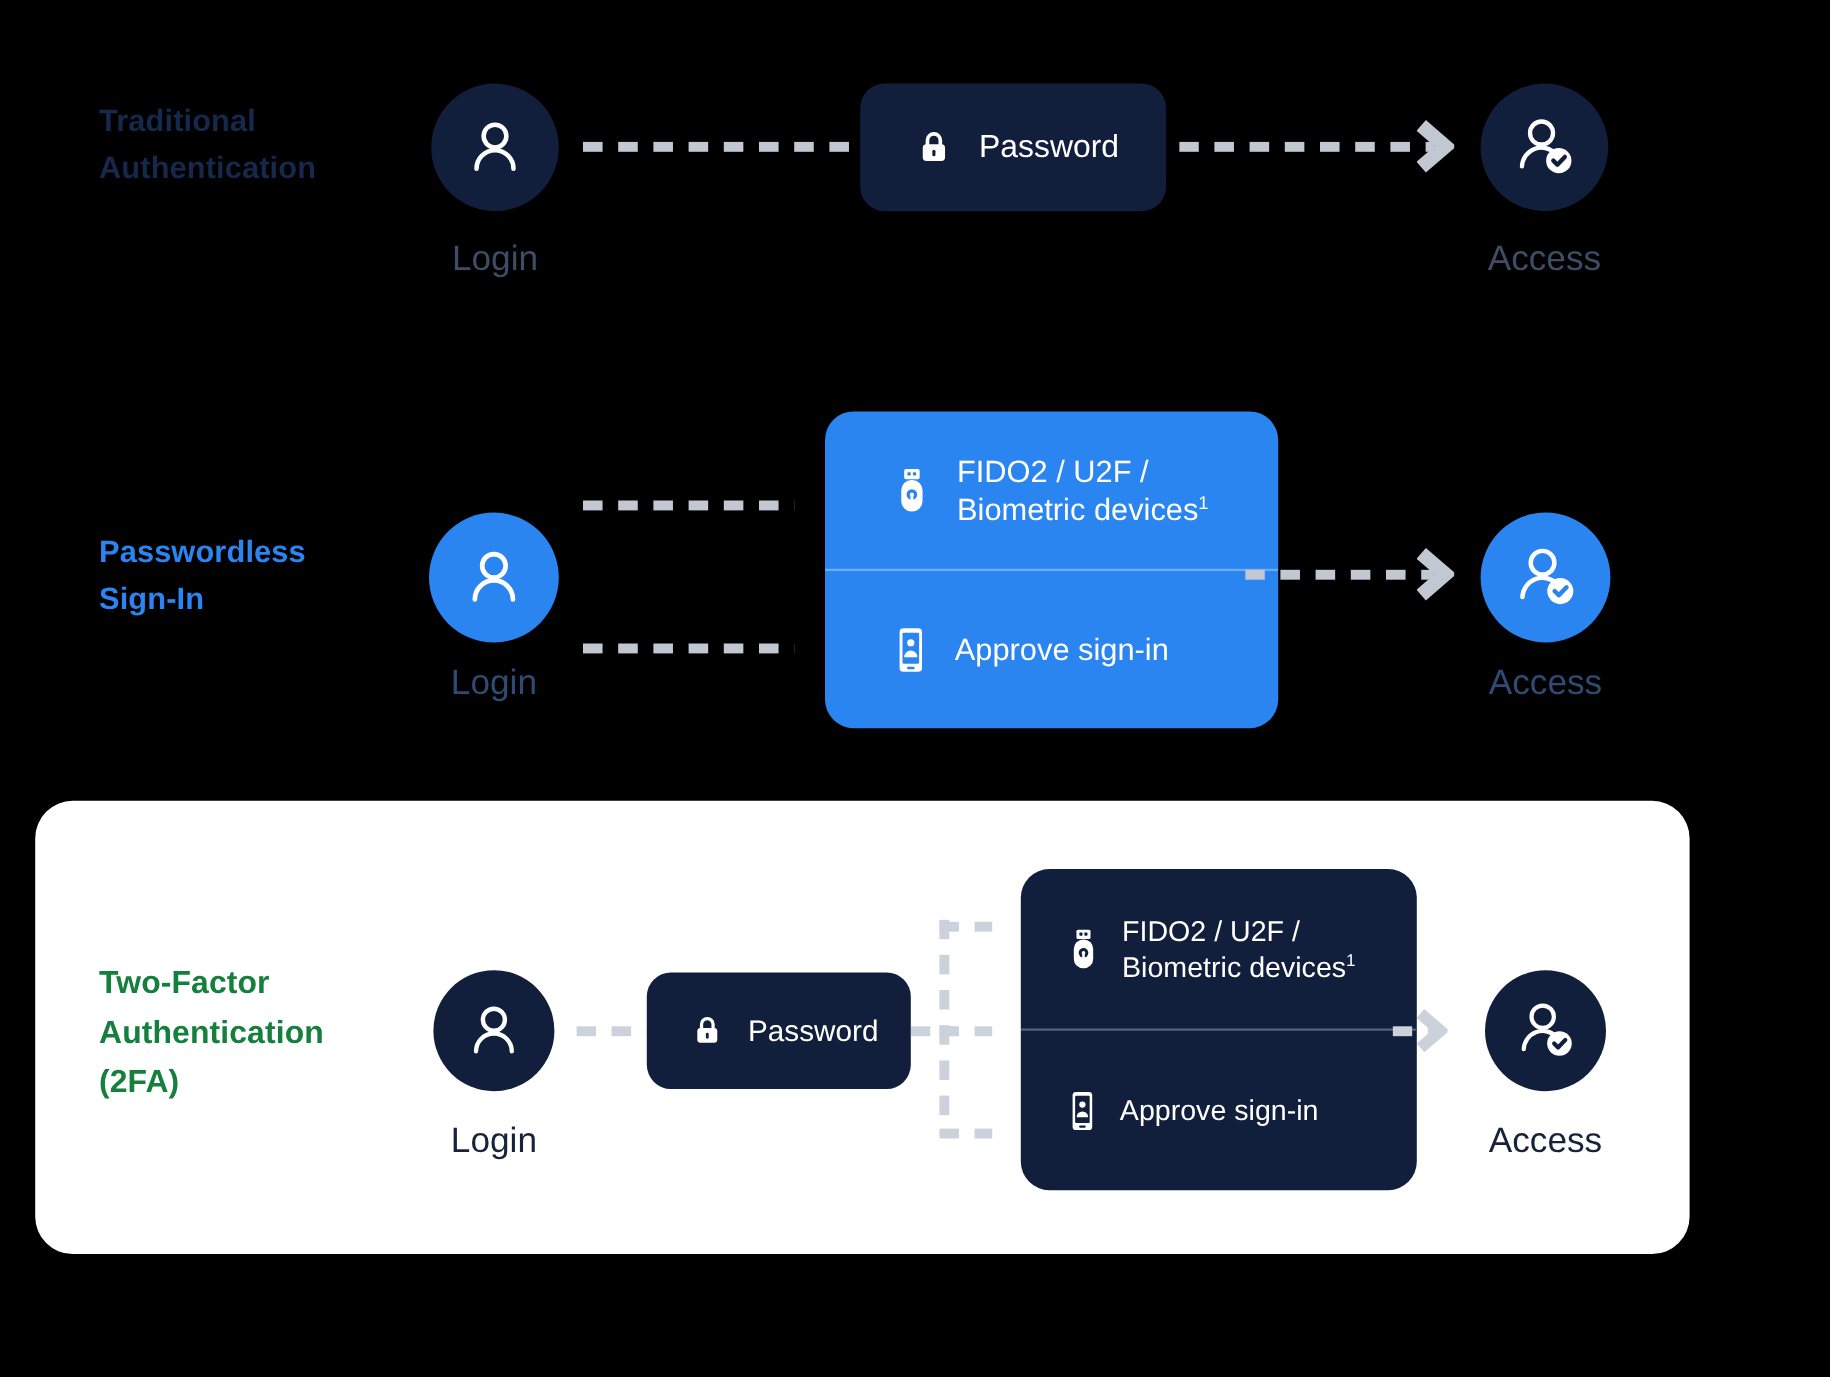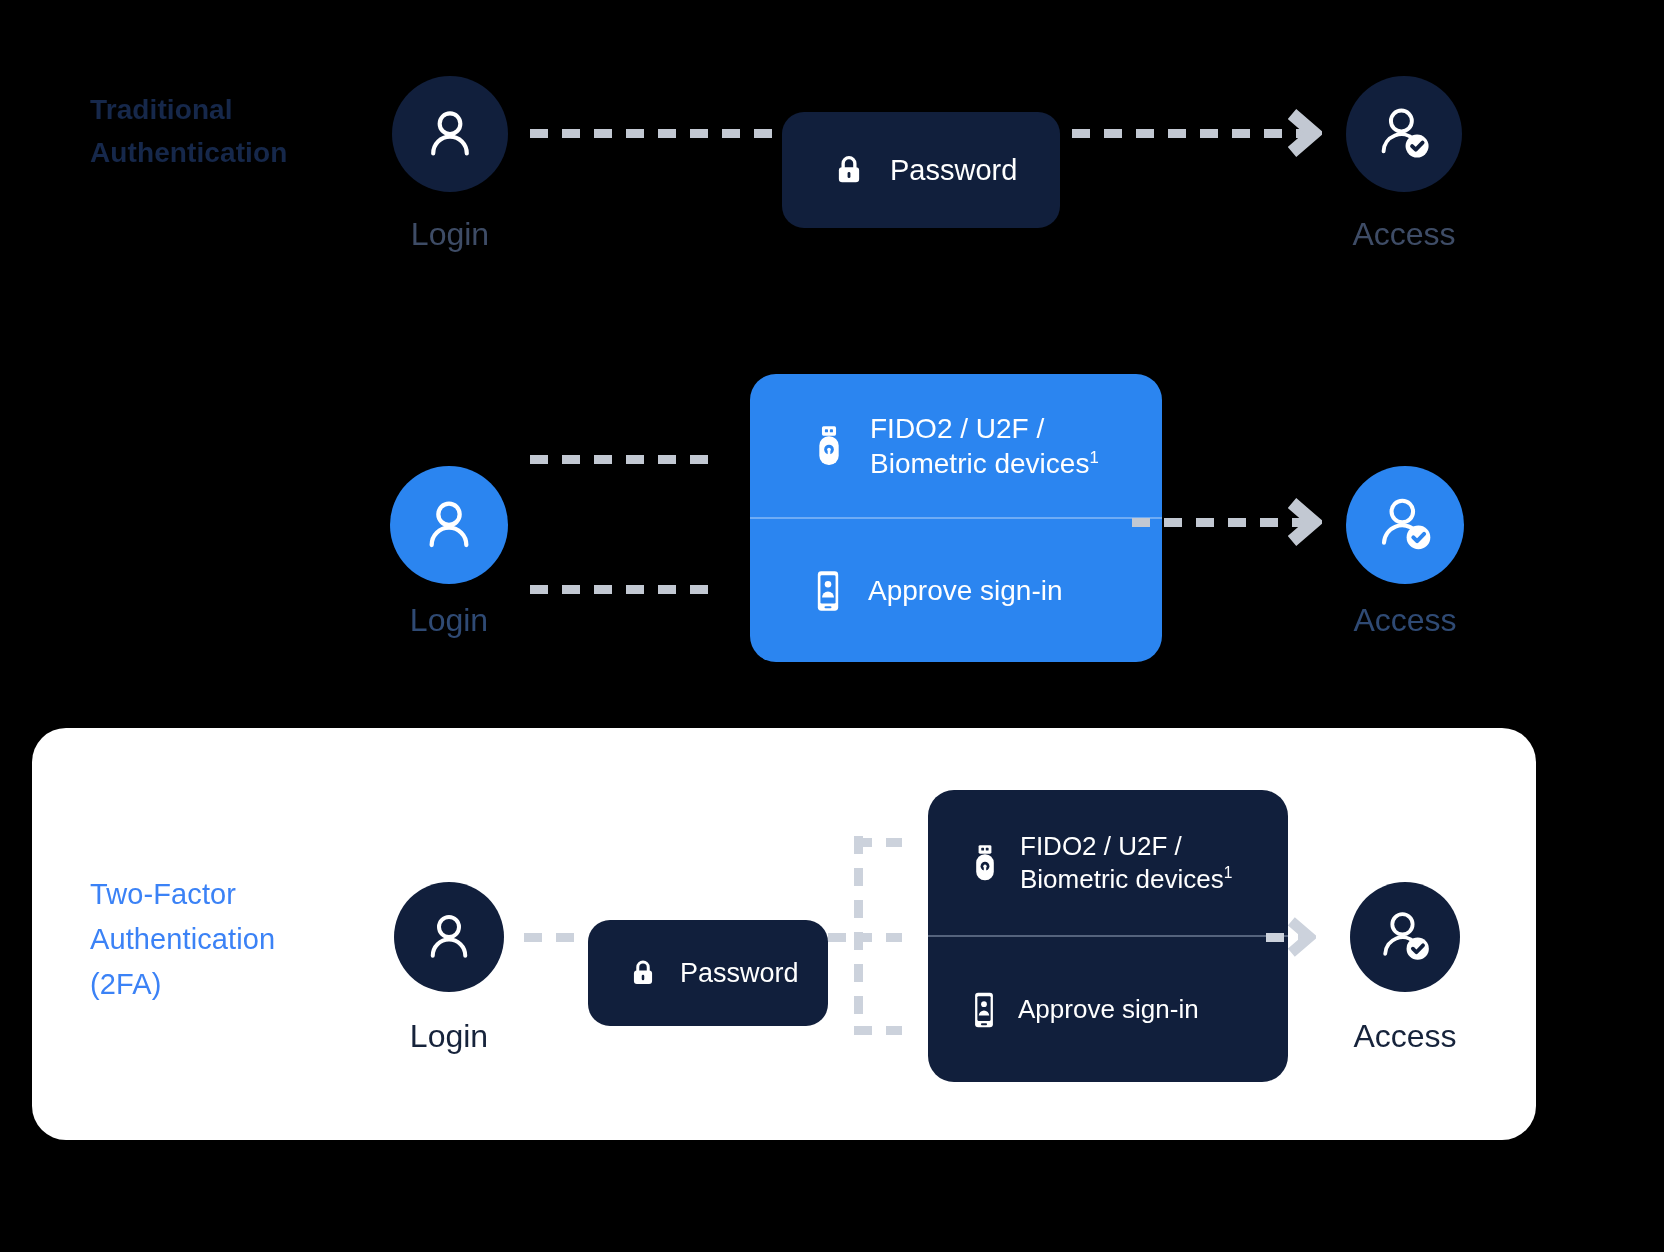--- a/index.html
+++ b/index.html
@@ -14,21 +14,21 @@
   .row-label{
     position:absolute;
     font-weight:700;
     font-size:28px;
     line-height:1.55;
     letter-spacing:.1px;
     white-space:pre-line;
   }
   .row-label.dark-on-black{color:#16284b;}
   .row-label.blue{color:#2b85f0;}
-  .row-label.on-white{color:#3b82f6;font-weight:400;font-size:29px;}
+  .row-label.on-white{color:#15803d;font-weight:700;font-size:29px;}
 
   
   .avatar{
     position:absolute;border-radius:50%;
     display:flex;align-items:center;justify-content:center;
   }
   .avatar.navy{background:#111f3c;}
   .avatar.blue{background:#2b85f0;}
   .node-caption{
     position:absolute;text-align:center;
@@ -36,21 +36,20 @@
   }
   .cap-muted{color:#3e4c66;}
   .cap-muted-blue{color:#2f4a74;}
   .cap-dark{color:#16233b;}
 
   
   .pill{
     position:absolute;border-radius:22px;
     display:flex;align-items:center;
     box-sizing:border-box;
-    margin-top:36px;
   }
   .pill.navy{background:#111f3c;}
   .pill-label{
     color:#ffffff;font-size:29px;white-space:nowrap;
   }
 
   .methods{
     position:absolute;border-radius:26px;overflow:hidden;
     display:flex;flex-direction:column;box-sizing:border-box;margin-left:32px;
   }
@@ -132,20 +131,22 @@
   <div class="avatar navy" style="left:1346px;top:76px;width:116px;height:116px;">
     <svg width="68" height="68" viewBox="0 0 26 26">
       <circle cx="12" cy="8" r="4" fill="none" stroke="#fff" stroke-width="1.5"></circle>
       <path d="M5.2 19.6a6.8 6.8 0 0 1 11.6-4.5" fill="none" stroke="#fff" stroke-width="1.5" stroke-linecap="round"></path>
       <circle cx="18" cy="17.6" r="4.4" fill="#fff"></circle>
       <path d="M16.1 17.6l1.4 1.4 2.6-2.7" fill="none" stroke="#111f3c" stroke-width="1.5" stroke-linecap="round" stroke-linejoin="round"></path>
     </svg>
   </div>
   <div class="node-caption cap-muted" style="left:1326px;top:216px;width:156px;">Access</div>
 
+  <div class="row-label blue" style="left:90px;top:480px;width:330px;">Passwordless
+Sign-In</div>
 
   <div class="avatar blue" style="left:390px;top:466px;width:118px;height:118px;">
     <svg width="64" height="64" viewBox="0 0 24 24">
       <circle cx="12" cy="8" r="4" fill="none" stroke="#fff" stroke-width="1.6"></circle>
       <path d="M5.5 19.5a6.5 6.5 0 0 1 13 0" fill="none" stroke="#fff" stroke-width="1.6" stroke-linecap="round"></path>
     </svg>
   </div>
   <div class="node-caption cap-muted-blue" style="left:370px;top:602px;width:158px;">Login</div>
 
   <div class="dash-h" style="left:530px;top:455px;width:192px;"></div>

